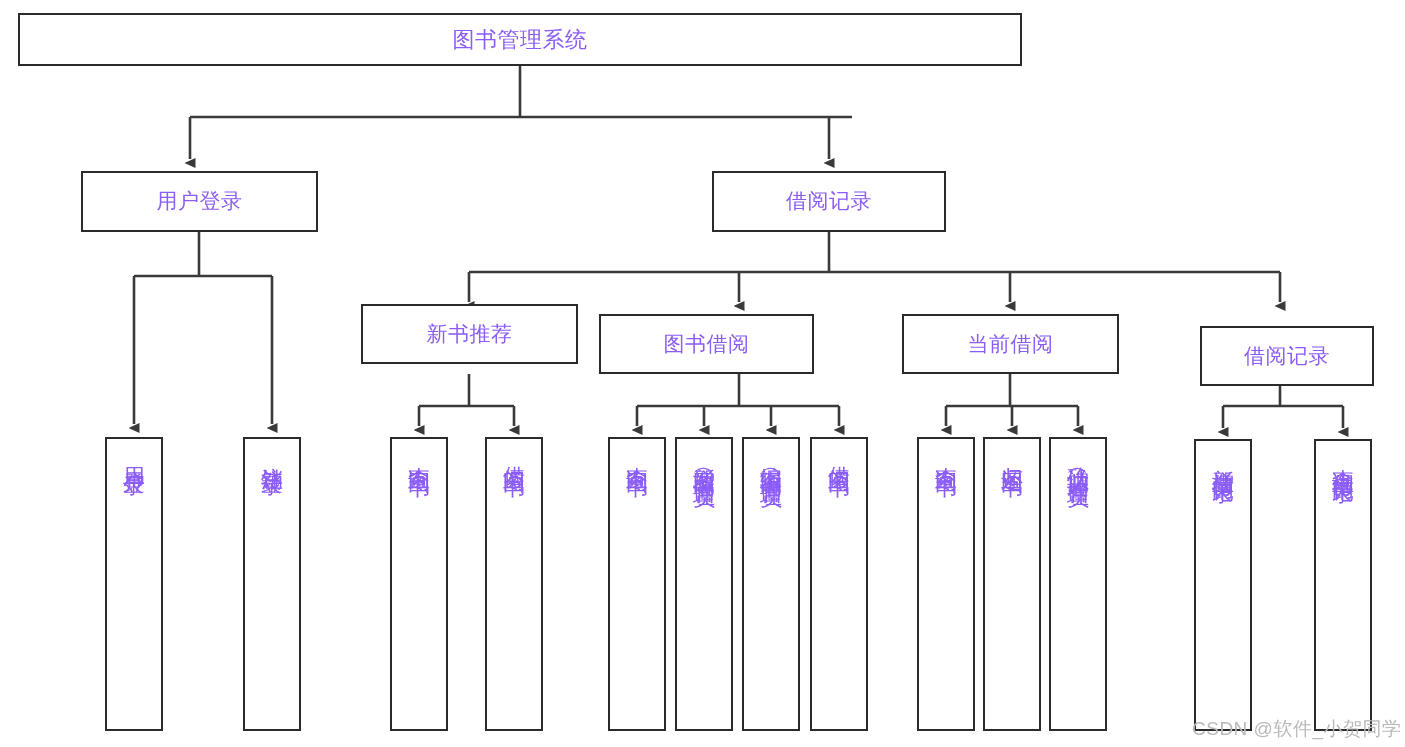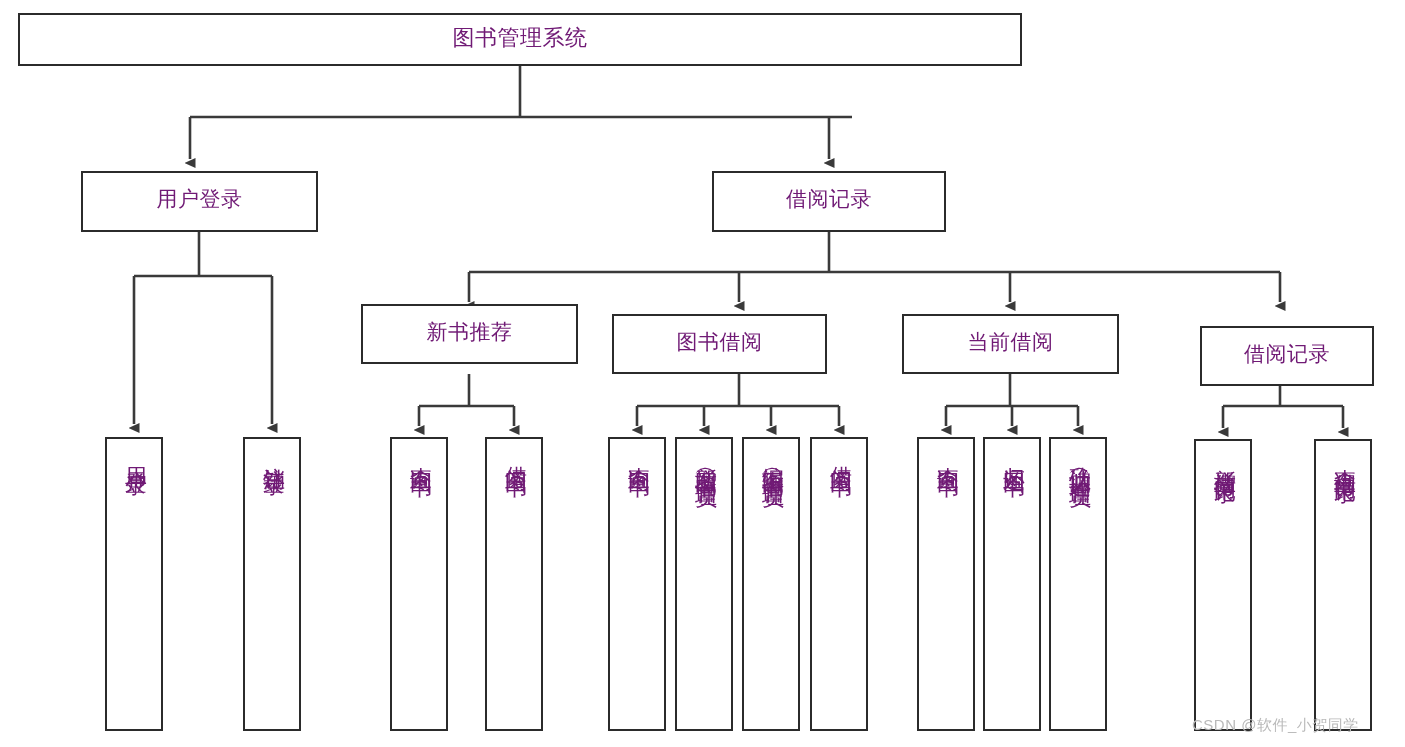--- a/index.html
+++ b/index.html
@@ -29,25 +29,24 @@
     position: absolute;
     box-sizing: border-box;
     background: #ffffff;
     border: 2px solid #2b2b2b;
     display: flex;
     align-items: center;
     justify-content: center;
     overflow: hidden;
   }
   .node-label {
-    color: #701a75;
+    color: #8b5cf6;
     text-align: right;
     line-height: 1.18;
     white-space: pre;
-    font-family: Liberation Mono, monospace;
   }
   .node-box.horizontal .node-label {
     font-size: 21px;
     letter-spacing: 0.5px;
   }
   .node-box.horizontal.root .node-label {
     font-size: 22px;
   }
   .node-box.vertical {
     align-items: flex-start;
@@ -57,21 +56,21 @@
   .node-box.vertical .node-label {
     writing-mode: vertical-rl;
     text-orientation: upright;
     font-size: 22px;
     letter-spacing: 3px;
     line-height: 1;
   }
   .watermark {
     position: absolute;
     color: #b9b9b9;
-    font-size: 15px;
+    font-size: 19px;
     letter-spacing: 0.5px;
     white-space: nowrap;
     pointer-events: none;
     user-select: none;
     text-align: right;
   }
 </style>
 </head>
 <body>
 
@@ -136,21 +135,21 @@
   </div>
 
   <div class="node-box horizontal" style="left:712px; top:171px; width:234px; height:61px;">
     <span class="node-label">借阅记录</span>
   </div>
 
   <div class="node-box horizontal" style="left:361px; top:304px; width:217px; height:60px;">
     <span class="node-label">新书推荐</span>
   </div>
 
-  <div class="node-box horizontal" style="left:612px; top:314px; width:215px; height:60px;">
+  <div class="node-box horizontal" style="left:599px; top:314px; width:215px; height:60px;">
     <span class="node-label">图书借阅</span>
   </div>
 
   <div class="node-box horizontal" style="left:902px; top:314px; width:217px; height:60px;">
     <span class="node-label">当前借阅</span>
   </div>
 
   <div class="node-box horizontal" style="left:1172px; top:326px; width:174px; height:60px;margin-left:28px;">
     <span class="node-label">借阅记录</span>
   </div>

